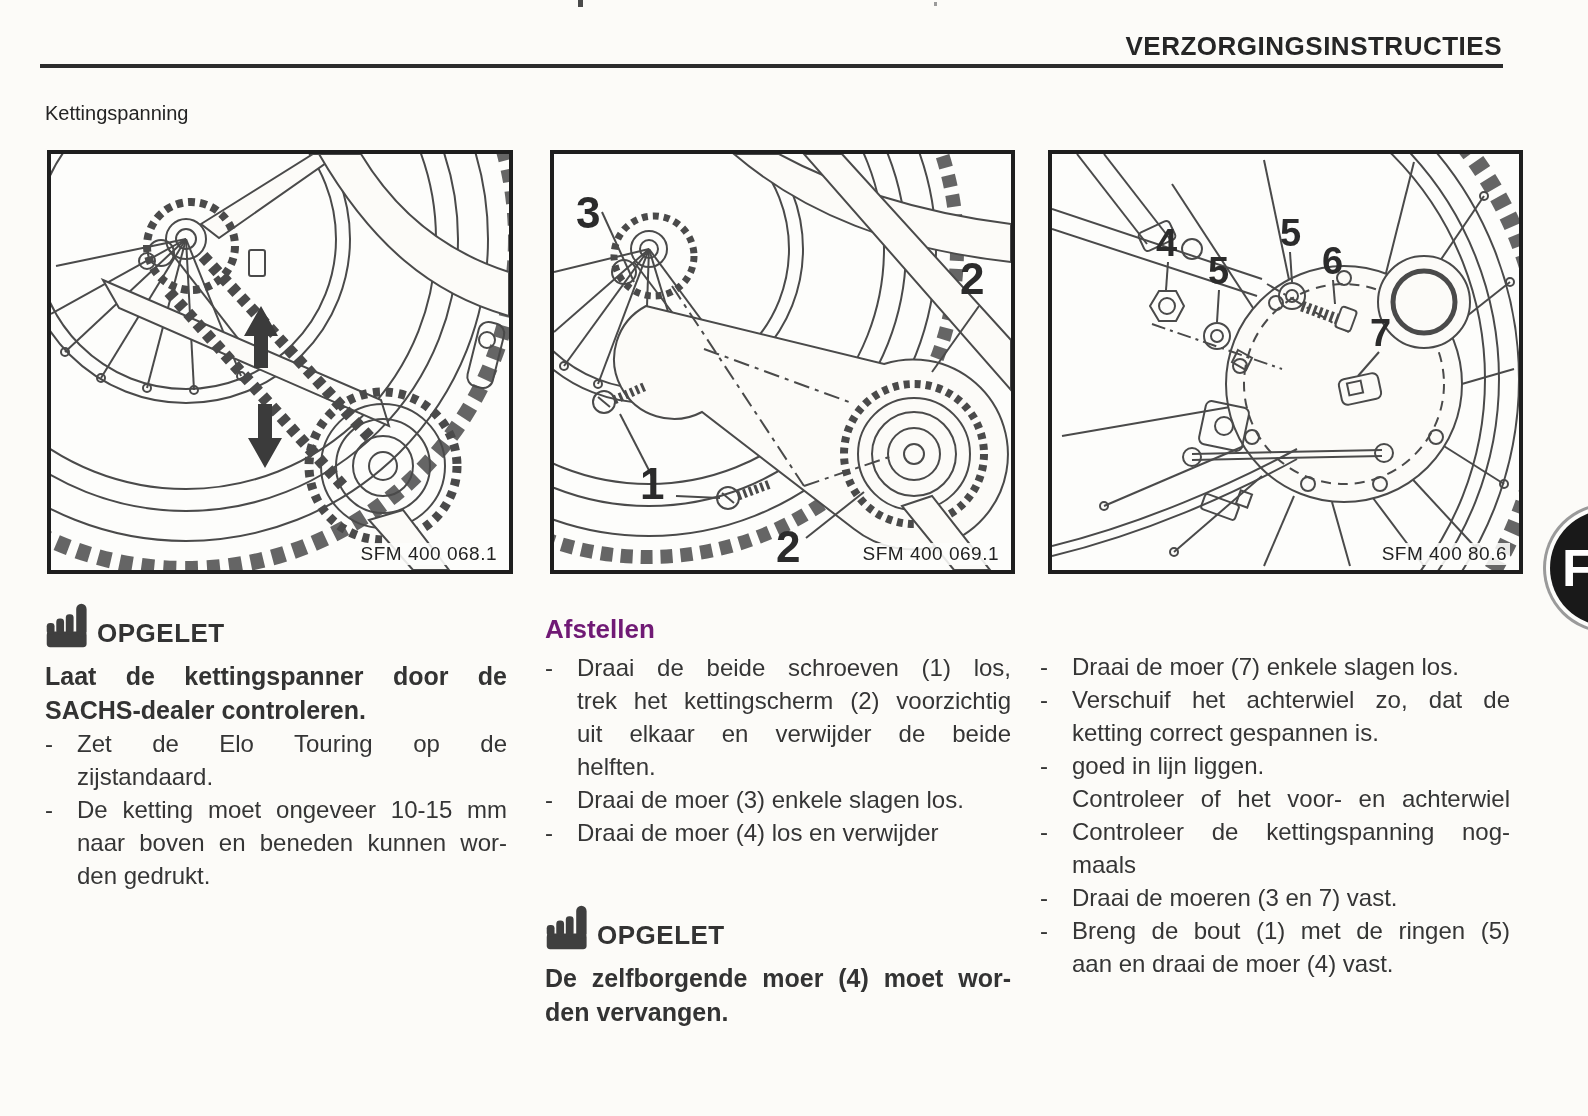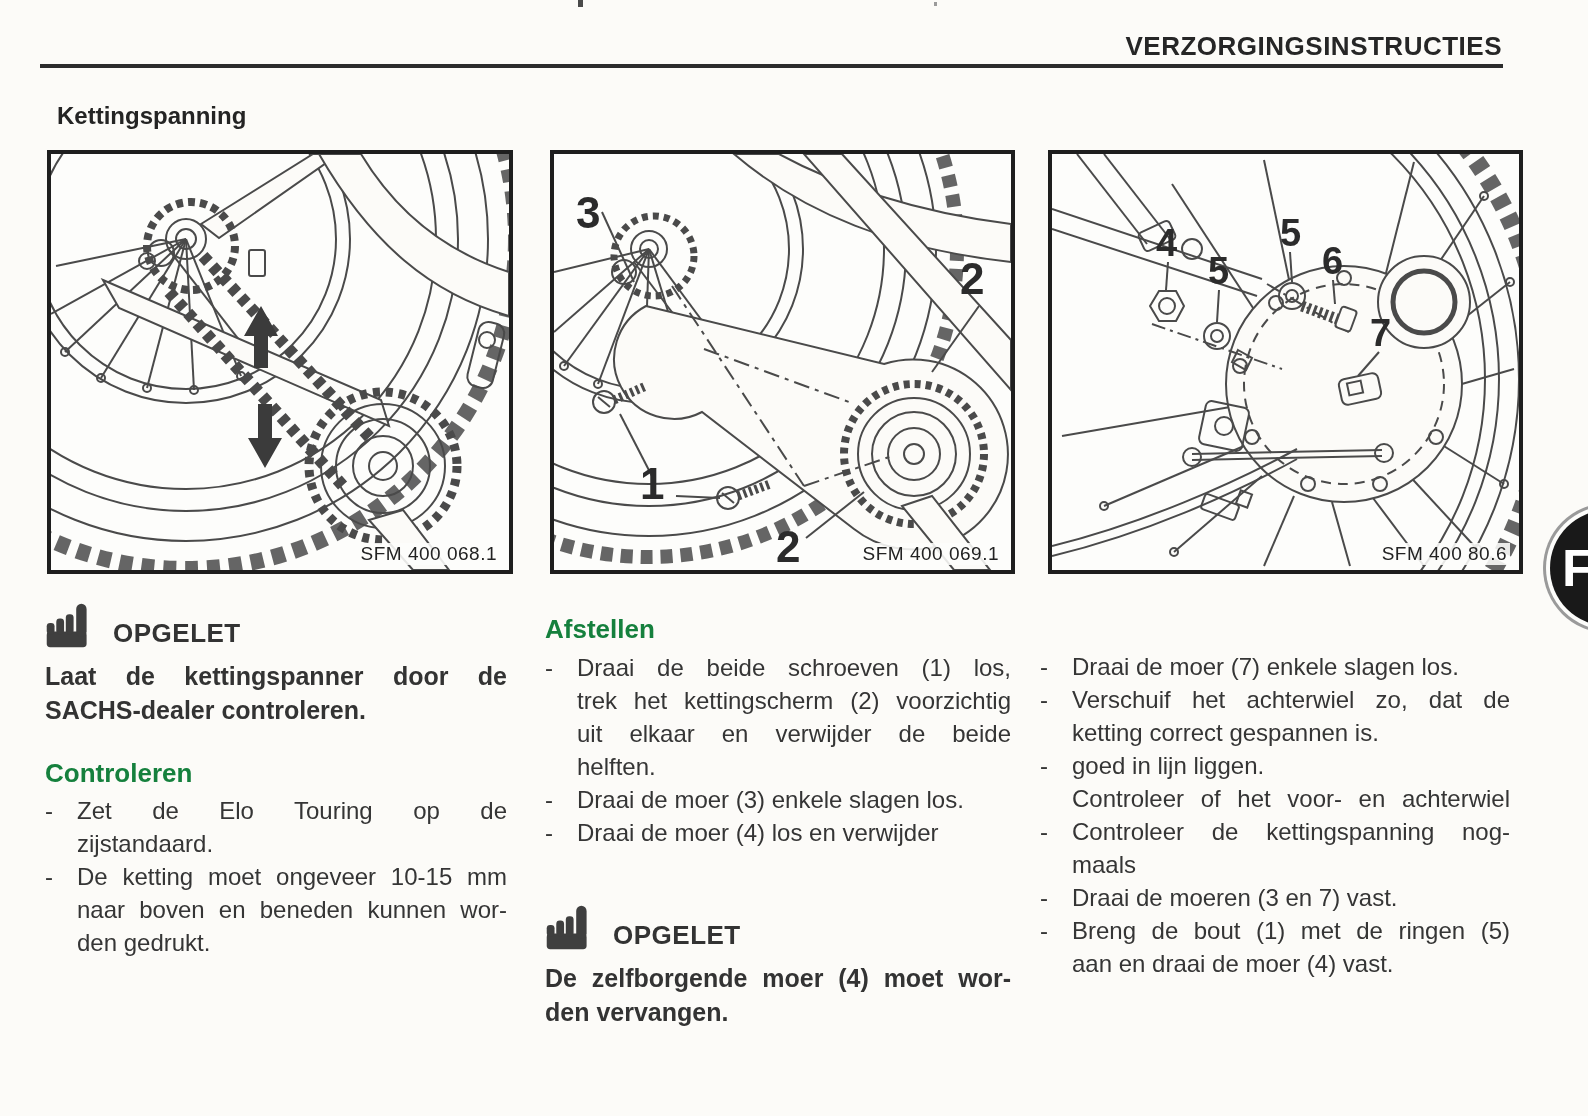--- a/index.html
+++ b/index.html
@@ -6,45 +6,45 @@
   body{
     width:1588px;height:1116px;position:relative;overflow:hidden;
     background:#fcfbf8;color:#2e2e2e;
     font-family:"Liberation Sans","DejaVu Sans",sans-serif;
   }
   .header-title{
     position:absolute;top:31px;right:86px;
     font-size:26px;font-weight:bold;letter-spacing:.5px;color:#262626;
   }
   .header-rule{position:absolute;top:64px;left:40px;width:1463px;height:4px;background:#2c2c2c;}
-  .page-title{position:absolute;top:102px;left:45px;font-size:24px;font-weight:bold;color:#242424;margin-left:12px;}
+  .page-title{position:absolute;top:102px;left:45px;font-size:20px;font-weight:normal;color:#242424;}
 
   .figure{
     position:absolute;top:150px;height:424px;border:4px solid #1e1e1e;
     background:#fdfdfb;box-sizing:border-box;
   }
   #fig1{left:47px;width:466px;}
   #fig2{left:550px;width:465px;}
   #fig3{left:1048px;width:475px;}
   .figure svg{position:absolute;left:0;top:0;width:100%;height:100%;overflow:hidden;}
   .fig-caption{
     position:absolute;right:9px;bottom:5px;font-size:19px;color:#222;
     background:rgba(253,253,251,.88);padding:0 3px;letter-spacing:.5px;
   }
   svg text.plabel{font-family:"Liberation Sans","DejaVu Sans",sans-serif;font-weight:bold;fill:#2b2b2b;}
 
   .col{position:absolute;font-size:24px;line-height:33px;color:#353535;}
   .col-left{left:45px;top:597px;width:462px;}
   .col-mid{left:545px;top:613px;width:466px;}
   .col-right{left:1040px;top:650px;width:470px;}
 
-  .warn-row{display:flex;align-items:flex-end;gap:16px;height:52px;margin-bottom:10px;}
+  .warn-row{display:flex;align-items:flex-end;gap:0;height:52px;margin-bottom:10px;}
   .warn-row .warn-heading{font-size:26px;font-weight:bold;color:#333;line-height:1;padding-bottom:3px;letter-spacing:.5px;}
   .bold-par{font-weight:bold;font-size:25px;line-height:34px;color:#333;}
-  .sec-head{font-size:26px;font-weight:bold;color:#15803d;margin-top:30px;margin-bottom:4px;}
+  .sec-head{font-size:26px;font-weight:bold;color:#701a75;margin-top:30px;margin-bottom:4px;}
   .col-mid .sec-head{margin-top:0;margin-bottom:5px;}
 
   .item{display:flex;}
   .item .dash{width:32px;flex:none;}
   .item .txt{flex:1;min-width:0;}
   .line{display:block;}
   .line.j{text-align:justify;text-align-last:justify;}
 
   .page-number{position:absolute;left:1477px;top:1113px;font-size:27px;color:#0c4a6e;}
 
@@ -299,21 +299,20 @@
         <rect x="13" y="19" width="9" height="18" rx="4"></rect>
         <rect x="24" y="14" width="9" height="23" rx="4"></rect>
       </g>
     </svg>
     <span class="warn-heading">OPGELET</span>
   </div>
   <div class="bold-par">
     <span class="line j">Laat de kettingspanner door de</span>
     <span class="line">SACHS-dealer controleren.</span>
   </div>
-  <div class="sec-head">Controleren</div>
   <div class="item">
     <span class="dash">-</span>
     <span class="txt">
       <span class="line j">Zet de Elo Touring op de</span>
       <span class="line">zijstandaard.</span>
     </span>
   </div>
   <div class="item">
     <span class="dash">-</span>
     <span class="txt">

